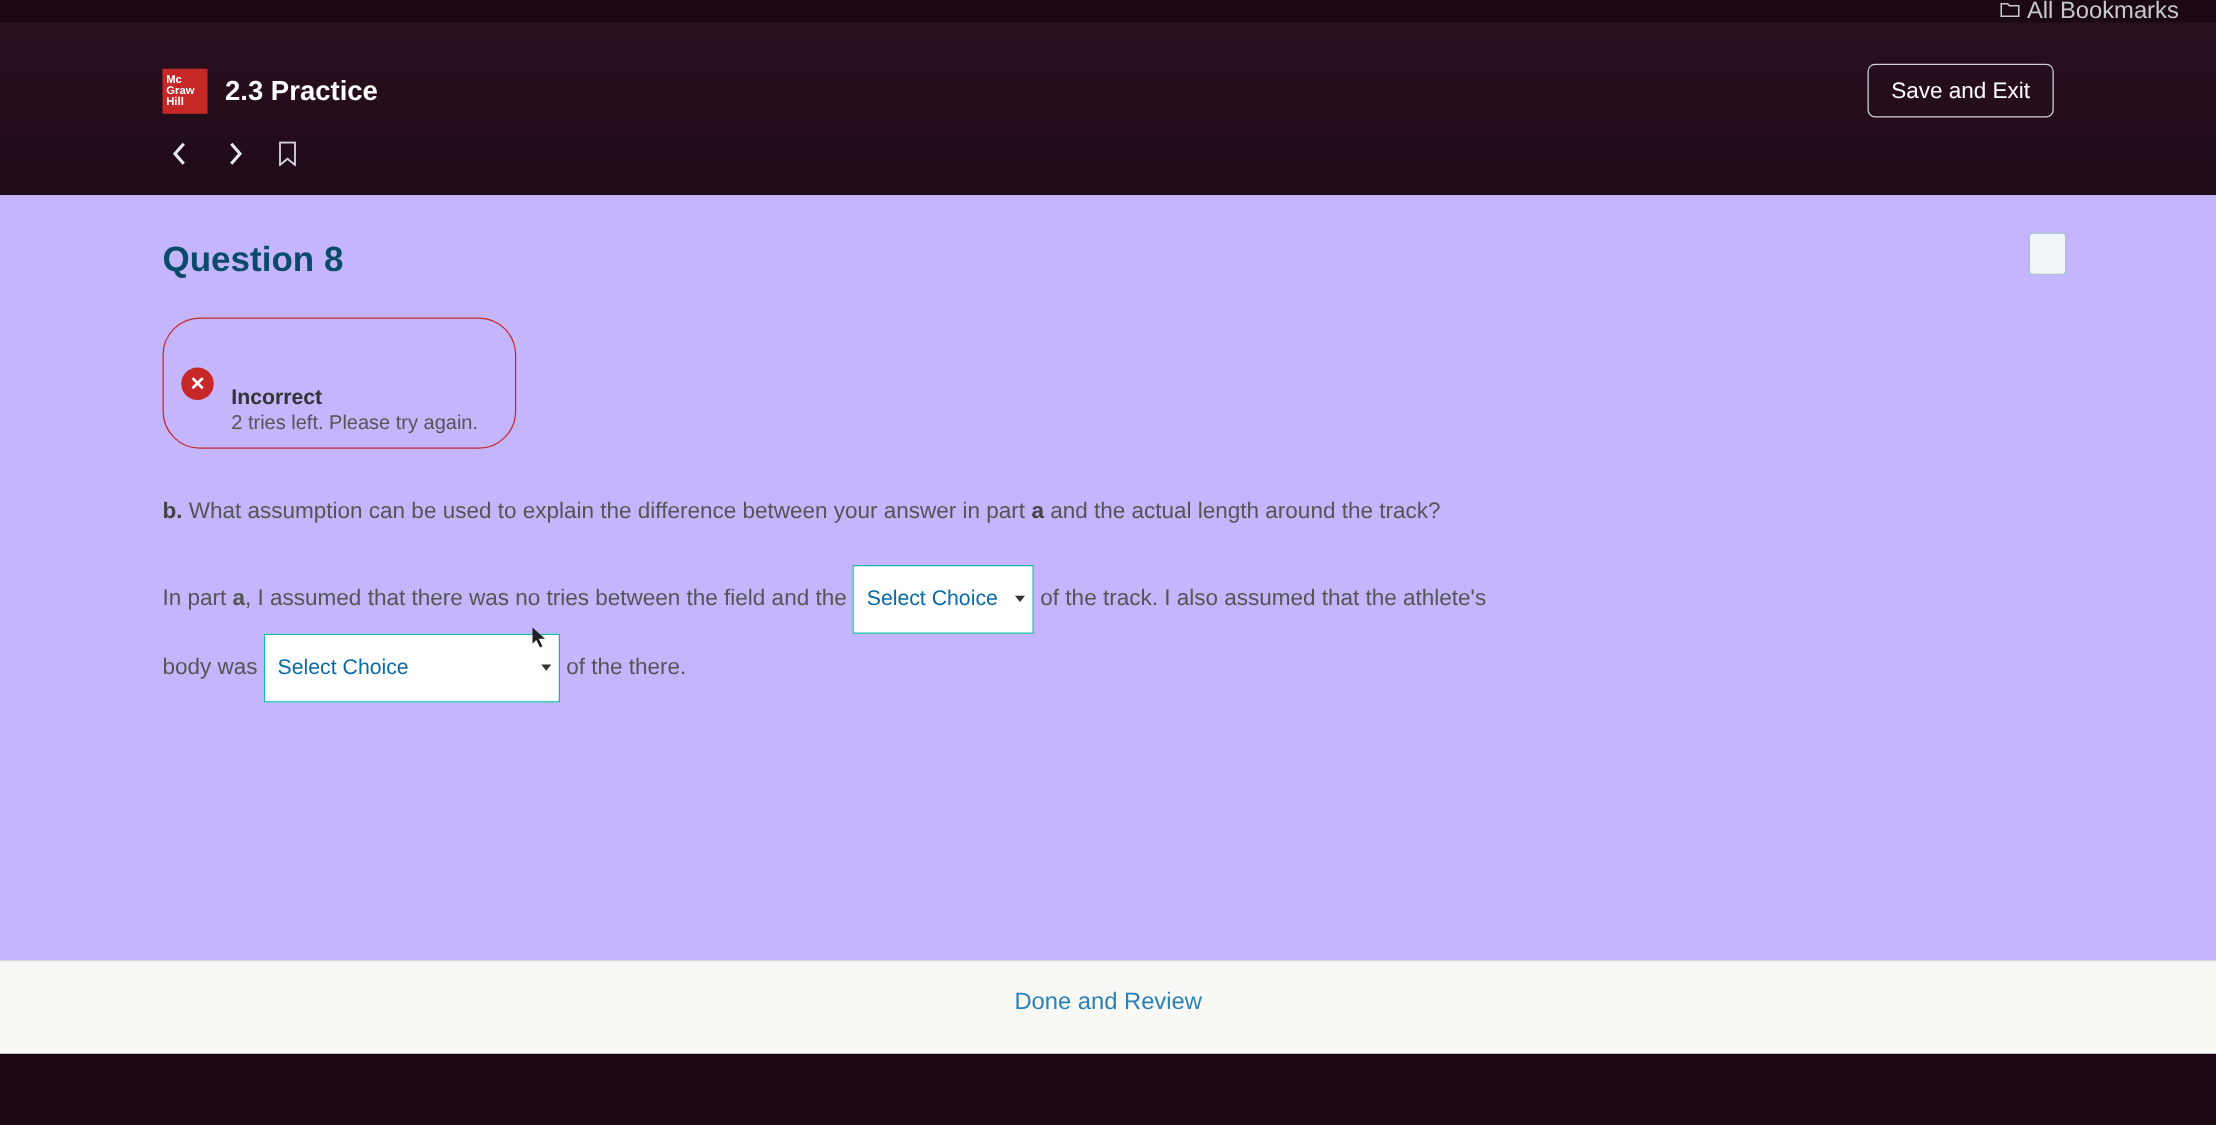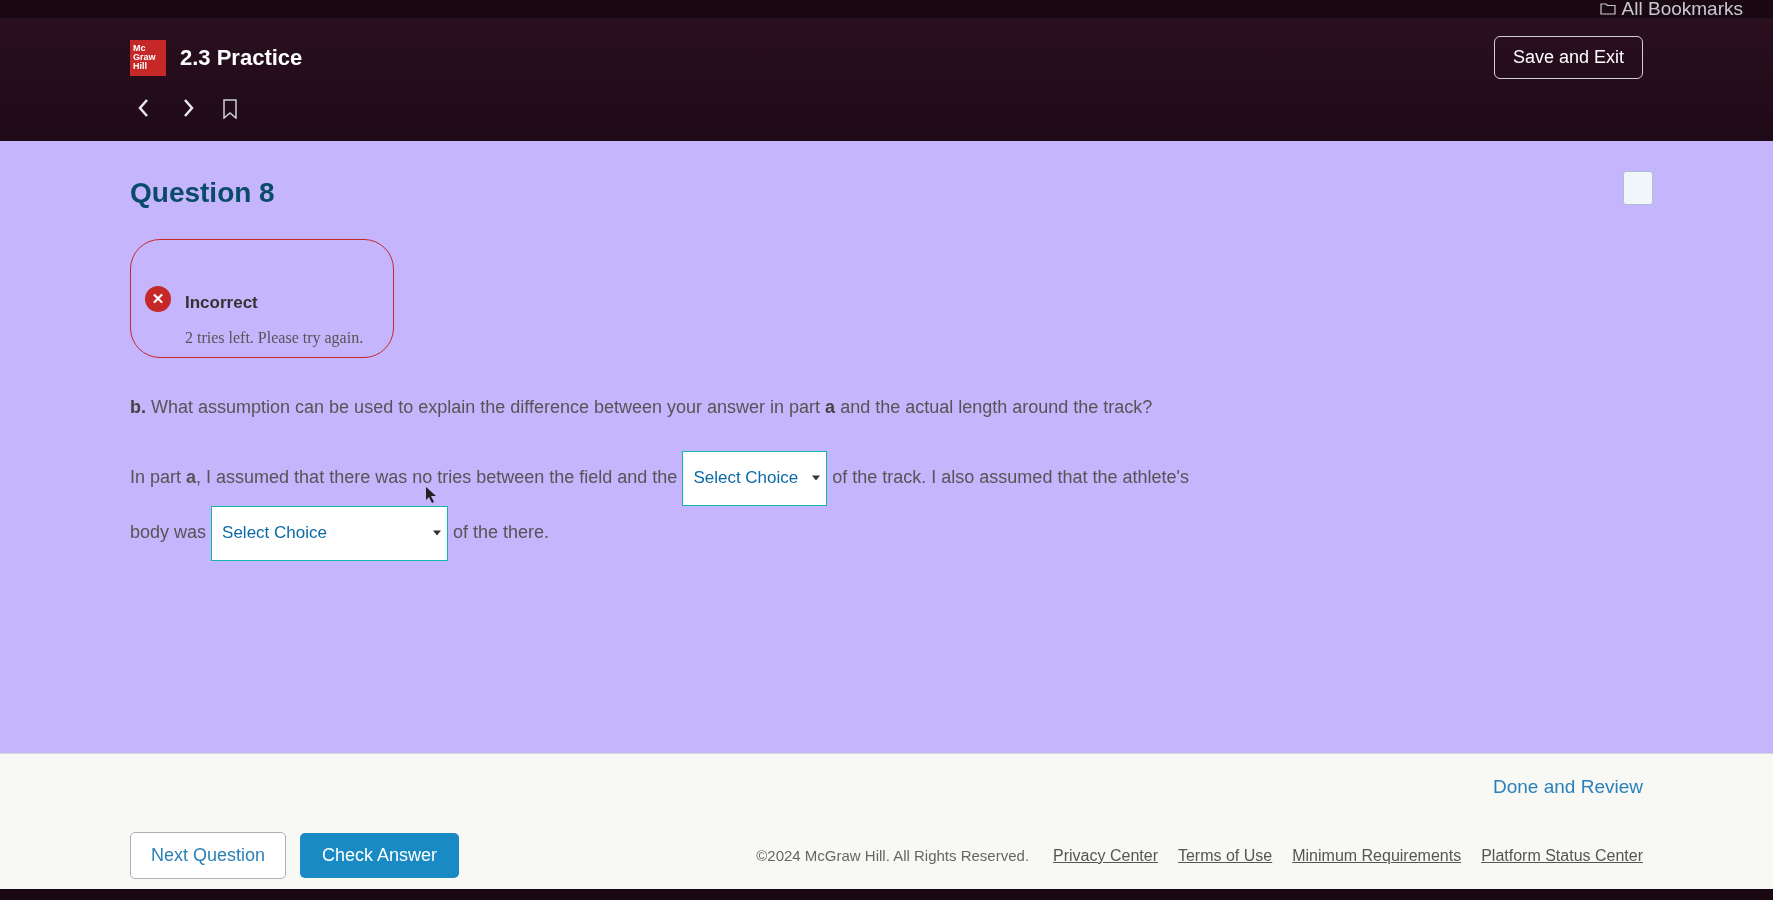--- a/index.html
+++ b/index.html
@@ -24,20 +24,21 @@
 .browser-top .folder { margin-right: 6px; }
 .app-header {
   background: linear-gradient(to bottom, #2a0f1f 0%, #1f0a18 100%);
   padding: 18px 0 0 0;
 }
 .header-row1 {
   display: flex;
   align-items: center;
   justify-content: space-between;
   padding: 0 130px 18px 130px;
+  margin-top: 15px;
 }
 .logo-title { display: flex; align-items: center; gap: 14px; }
 .logo {
   width: 36px; height: 36px; background: #c62828;
   color: #fff; font-size: 9px; font-weight: bold;
   display: flex; flex-direction: column; justify-content: center;
   padding-left: 3px; line-height: 1;
 }
 .title { color: #fff; font-size: 22px; font-weight: bold; }
 .save-exit-btn {
@@ -76,21 +77,21 @@
   display: inline-flex; align-items: center; gap: 14px;
   border: 1.5px solid #c62828; border-radius: 30px;
   padding: 10px 30px 10px 14px; margin-bottom: 36px;
 }
 .feedback-x {
   width: 26px; height: 26px; border-radius: 50%; background: #c62828;
   color: #fff; display: flex; align-items: center; justify-content: center;
   font-weight: bold; font-size: 15px;
 }
 .feedback-text .line1 { font-weight: bold; color: #333; font-size: 17px; margin-top: 43px; }
-.feedback-text .line2 { color: #555; font-size: 16px; margin-top: 16px; font-family: Liberation Serif, serif; }
+.feedback-text .line2 { color: #555; font-size: 16px; margin-top: 2px; }
 .prompt-text { color: #555; font-size: 18px; margin-bottom: 30px; line-height: 1.5; }
 .prompt-text b { color: #444; }
 .answer-text { color: #555; font-size: 18px; line-height: 2.4; }
 .select-choice {
   display: inline-block; border: 1px solid #14b8a6; color: #0a6aa8;
   padding: 6px 28px 6px 10px; font-size: 17px; position: relative;
   vertical-align: middle; cursor: pointer; background: #fff;
 }
 .select-choice.wide { padding-right: 120px; }
 .select-choice .caret {
@@ -98,21 +99,21 @@
   width: 0; height: 0; border-left: 4px solid transparent;
   border-right: 4px solid transparent; border-top: 5px solid #333;
 }
 .cursor-arrow {
   position: absolute; left: 425px; top: 345px; color: #222; font-size: 18px;
 }
 .footer {
   background: #f8f8f5; border-top: 1px solid #d8d8d8;
   padding: 22px 130px 10px 130px;
 }
-.footer-top { display: flex; justify-content: flex-end; margin-bottom: 34px; }
+.footer-top { display: flex; justify-content: center; margin-bottom: 20px; }
 .done-review { color: #2a80b8; font-size: 19px; cursor: pointer; }
 .footer-bottom { display: flex; align-items: center; gap: 14px; }
 .next-btn {
   border: 1px solid #b0b0b0; background: #fff; color: #2a80b8;
   padding: 12px 20px; font-size: 18px; border-radius: 5px; cursor: pointer;
 }
 .check-btn {
   border: none; background: #1a8ac4; color: #fff;
   padding: 12px 22px; font-size: 18px; border-radius: 5px; cursor: pointer;
 }
@@ -205,24 +206,13 @@
     <svg width="14" height="18" viewBox="0 0 14 18">
         <path d="M1 1 L1 14 L4 11 L7 17 L9 16 L6 10 L11 10 Z" fill="#222"></path>
       </svg>
   </div>
 </div>
 
 <div class="footer">
   <div class="footer-top">
     <span class="done-review">Done and Review</span>
   </div>
-  <div class="footer-bottom">
-    <button class="next-btn">Next Question</button>
-    <button class="check-btn">Check Answer</button>
-    <div class="footer-links">
-      <span class="copyright">©2024 McGraw Hill. All Rights Reserved.</span>
-      <a>Privacy Center</a>
-      <a>Terms of Use</a>
-      <a>Minimum Requirements</a>
-      <a>Platform Status Center</a>
-    </div>
-  </div>
 </div>
 
 </body></html>

